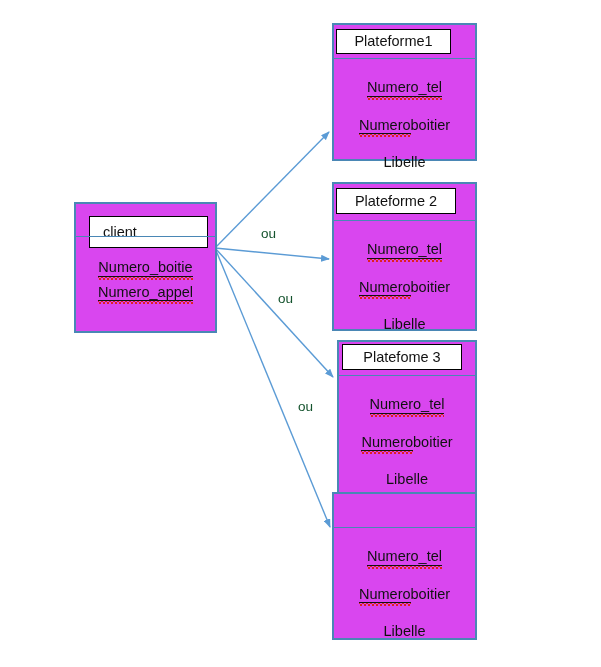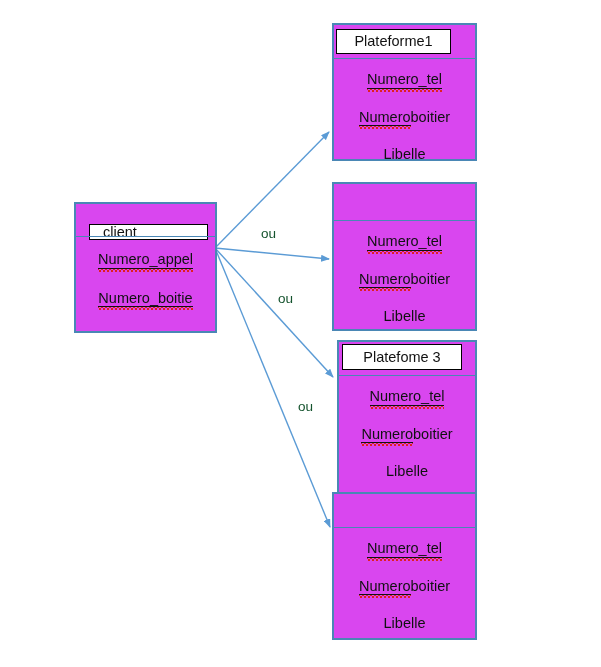--- a/index.html
+++ b/index.html
@@ -52,20 +52,21 @@
     position: absolute;
     left: 0;
     right: 0;
     text-align: center;
   }
   .attr {
     font-size: 14.5px;
     color: #111111;
     line-height: 1;
     white-space: nowrap;
+    margin-top: 8px;
   }
   
   .u {
     position: relative;
     display: inline-block;
     border-bottom: 1px solid #111111;
     padding-bottom: 1px;
   }
   .u::after {
     content: "";
@@ -116,28 +117,28 @@
     <line x1="215" y1="248" x2="329" y2="259" stroke="#5B9BD5" stroke-width="1.4" marker-end="url(#arrowhead)"></line>
     <line x1="215" y1="248" x2="333" y2="377" stroke="#5B9BD5" stroke-width="1.4" marker-end="url(#arrowhead)"></line>
     <line x1="215" y1="248" x2="330" y2="527" stroke="#5B9BD5" stroke-width="1.4" marker-end="url(#arrowhead)"></line>
   </svg>
 
   <div class="link-label" style="left:261px; top:227px;">ou</div>
   <div class="link-label" style="left:278px; top:292px;">ou</div>
   <div class="link-label" style="left:298px; top:400px;">ou</div>
 
   <div class="entity" style="left:74px; top:202px; width:143px; height:131px;">
-    <div class="entity-header left" style="left:13px; top:20px; width:119px; height:16px;">client</div>
+    <div class="entity-header left" style="left:13px; top:12px; width:119px; height:32px;">client</div>
     <div class="entity-divider" style="top:32px;"></div>
     <div class="attrs" style="top:48px;">
+      <div class="attr">
+        <span class="u">Numero_boitie</span><span class="plain"></span>
+      </div>
       <div class="attr" style="margin-bottom:22px;">
         <span class="u">Numero_appel</span><span class="plain"></span>
-      </div>
-      <div class="attr">
-        <span class="u">Numero_boitie</span><span class="plain"></span>
       </div>
     </div>
   </div>
 
   <div class="entity" style="left:332px; top:23px; width:145px; height:138px;">
     <div class="entity-header" style="left:2px; top:4px; width:115px; height:25px;">Plateforme1</div>
     <div class="entity-divider" style="top:33px;"></div>
     <div class="attrs" style="top:47px;">
       <div class="attr" style="margin-bottom:21px;">
         <span class="u">Numero_tel</span><span class="plain"></span>
@@ -145,20 +146,21 @@
       <div class="attr" style="margin-bottom:21px;">
         <span class="u">Numero</span><span class="plain"> boitier</span>
       </div>
       <div class="attr">
         <span class="plain">Libelle</span>
       </div>
     </div>
   </div>
 
   <div class="entity" style="left:332px; top:182px; width:145px; height:149px;">
+    <div class="entity-header" style="left:2px; top:4px; width:120px; height:26px;">Plateforme 2</div>
     <div class="entity-divider" style="top:36px;"></div>
     <div class="attrs" style="top:50px;">
       <div class="attr" style="margin-bottom:21px;">
         <span class="u">Numero_tel</span><span class="plain"></span>
       </div>
       <div class="attr" style="margin-bottom:21px;">
         <span class="u">Numero</span><span class="plain"> boitier</span>
       </div>
       <div class="attr">
         <span class="plain">Libelle</span>

